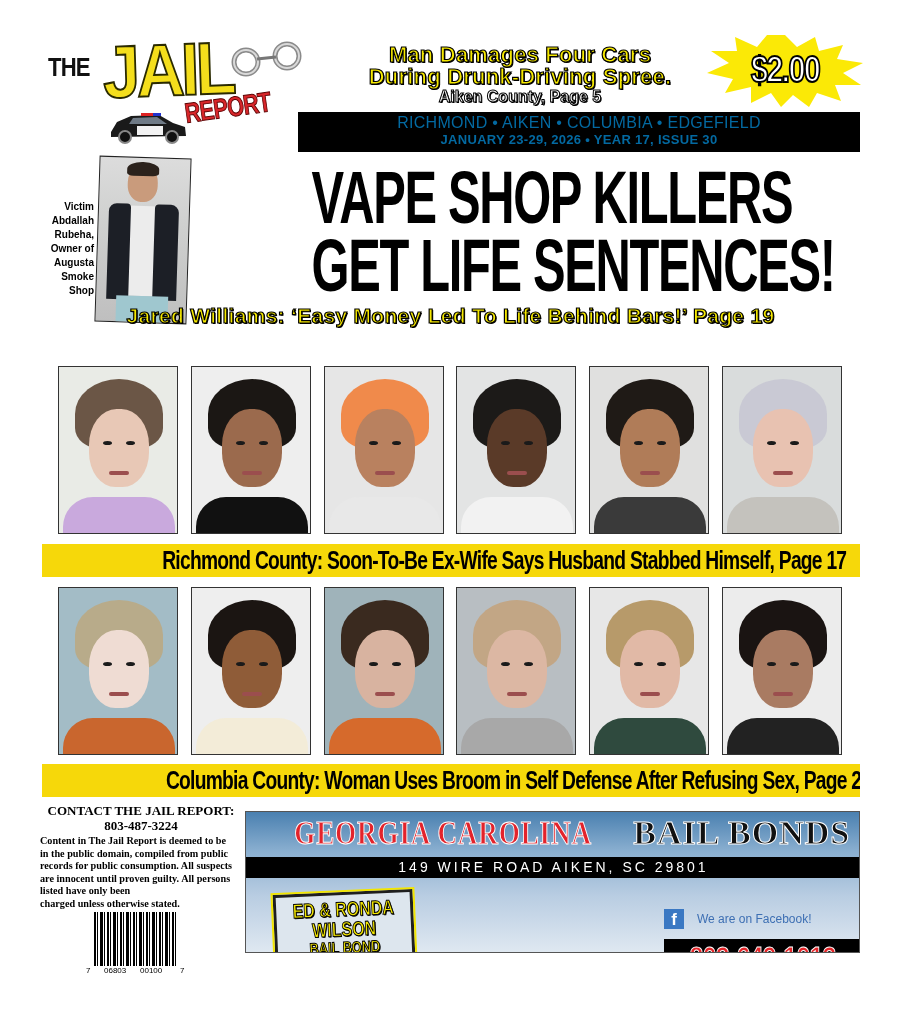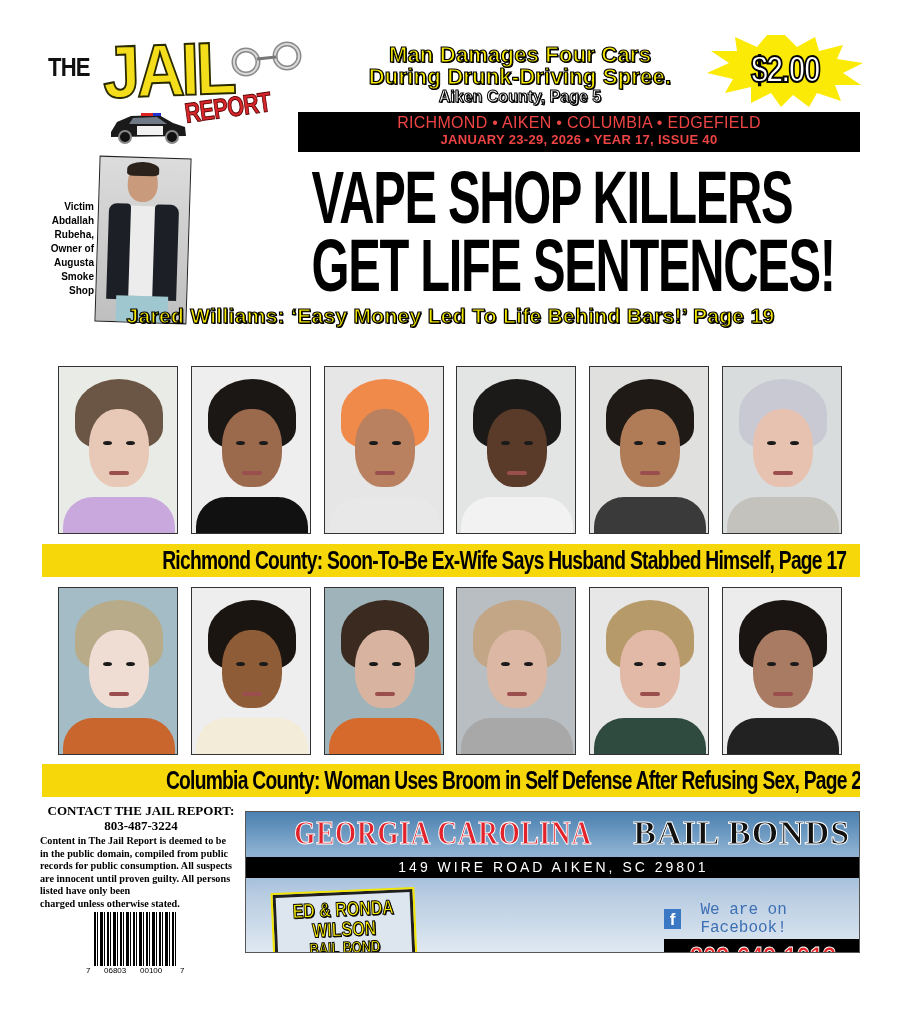--- a/index.html
+++ b/index.html
@@ -24,21 +24,21 @@
     -webkit-text-stroke: 1.2px #000; text-shadow: 1px 1px 0 #000; letter-spacing: 0.2px; }
   .teaser-sub { font-family: "Liberation Sans", sans-serif; font-weight: 900; font-size: 16px; line-height: 18px; color: #fff;
     -webkit-text-stroke: 1px #000; text-shadow: 1px 1px 0 #000; }
 
   
   .price { left: 705px; top: 35px; width: 160px; height: 72px; }
   .price-text { left: 0; top: 14px; width: 160px; text-align: center; font-family: "Liberation Sans", sans-serif; font-weight: 900;
     font-size: 36px; color: #fff; -webkit-text-stroke: 2px #000; letter-spacing: -2px; transform: scaleX(0.85); }
 
   
-  .datebar { left: 298px; top: 112px; width: 562px; height: 40px; background: #000; color: #ef4444; text-align: center; }
+  .datebar { left: 298px; top: 112px; width: 562px; height: 40px; background: #000; color: #0369a1; text-align: center; }
   .datebar-regions { font-size: 16px; line-height: 18px; padding-top: 2px; letter-spacing: 0.3px; }
   .datebar-issue { font-size: 13px; line-height: 16px; font-weight: 700; letter-spacing: 0.3px; }
 
   
   .victim-caption { left: 44px; top: 200px; width: 50px; text-align: right; font-size: 10px; line-height: 14px; font-weight: 700; }
   .victim-photo { left: 97px; top: 157px; width: 92px; height: 166px; border: 1.5px solid #222; transform: rotate(1.8deg);
     background: linear-gradient(180deg, #dcdcdc 0%, #cfd0cf 40%, #bfbfbf 100%); overflow: hidden; }
   .victim-head { position: absolute; left: 28px; top: 8px; width: 30px; height: 36px; border-radius: 45%; background: #c99b7c; }
   .victim-hair { position: absolute; left: 27px; top: 4px; width: 32px; height: 14px; border-radius: 50% 50% 20% 20%; background: #2b221c; }
   .victim-body { position: absolute; left: 14px; top: 48px; width: 62px; height: 90px; background: #ececec; border-radius: 10px 10px 0 0; }
@@ -97,21 +97,21 @@
     text-shadow: 1px 1px 0 #000; line-height: 20px; transform: scaleX(0.8); }
   .ad-agents-line.big { font-size: 20px; } .ad-agents-line.small { font-size: 16px; line-height: 18px; }
   .ad-award { position: absolute; left: 258px; top: 70px; width: 90px; height: 96px; }
   .ad-award-year { position: absolute; left: 0; top: 32px; width: 90px; text-align: center; font-family: "Liberation Sans", sans-serif;
     font-weight: 900; font-size: 26px; color: #fff; transform: scaleX(0.8); text-shadow: 1px 1px 1px #000; }
   .ad-award-top { position: absolute; left: 0; top: 4px; width: 90px; text-align: center; font-family: "Liberation Serif", serif;
     font-size: 4.5px; color: #fff; line-height: 6px; }
   .ad-facebook { position: absolute; left: 418px; top: 96px; height: 22px; display: flex; align-items: center; }
   .fb-icon { width: 20px; height: 20px; background: #3a78c3; color: #fff; font-weight: 900; font-size: 17px; text-align: center; line-height: 22px;
     font-family: "Liberation Sans", sans-serif; }
-  .fb-text { margin-left: 19px; font-size: 16px; color: #3d6fb3; font-family: Liberation Mono, monospace; }
+  .fb-text { margin-left: 13px; font-size: 12px; color: #3d6fb3; font-family: Liberation Sans, sans-serif; }
   .ad-phone { position: absolute; left: 418px; top: 127px; width: 198px; height: 38px; background: #000; text-align: center; }
   .ad-phone-text { display: inline-block; font-family: "Liberation Sans", sans-serif; font-weight: 900; font-size: 32px; line-height: 38px;
     color: #e52529; -webkit-text-stroke: 1px #fff; transform: scaleX(0.78); letter-spacing: -1px; white-space: nowrap; }
 </style>
 </head>
 <body>
 
 <div class="abs logo">
   <span class="abs logo-the">THE</span>
   <span class="abs logo-jail">JAIL</span>
@@ -142,21 +142,21 @@
 
 <div class="abs price">
   <svg class="abs" style="left:0;top:0" width="160" height="72" viewBox="0 0 160 72">
     <polygon fill="#fbe906" points="80,0 92,12 110,2 114,16 138,10 132,24 158,28 138,38 156,50 130,50 136,66 112,58 104,72 88,60 76,72 66,58 46,68 46,52 20,58 28,44 2,38 24,28 6,16 32,16 30,2 52,12 62,0"></polygon>
   </svg>
   <span class="abs price-text">$2.00</span>
 </div>
 
 <div class="abs datebar">
   <div class="datebar-regions">RICHMOND • AIKEN • COLUMBIA • EDGEFIELD</div>
-  <div class="datebar-issue">JANUARY 23-29, 2026 • YEAR 17, ISSUE 40</div>
+  <div class="datebar-issue">JANUARY 23-29, 2026 • YEAR 17, ISSUE 30</div>
 </div>
 
 <div class="abs victim-caption">
   <div>Victim</div>
   <div>Abdallah</div>
   <div>Rubeha,</div>
   <div>Owner of</div>
   <div>Augusta</div>
   <div>Smoke</div>
   <div>Shop</div>

